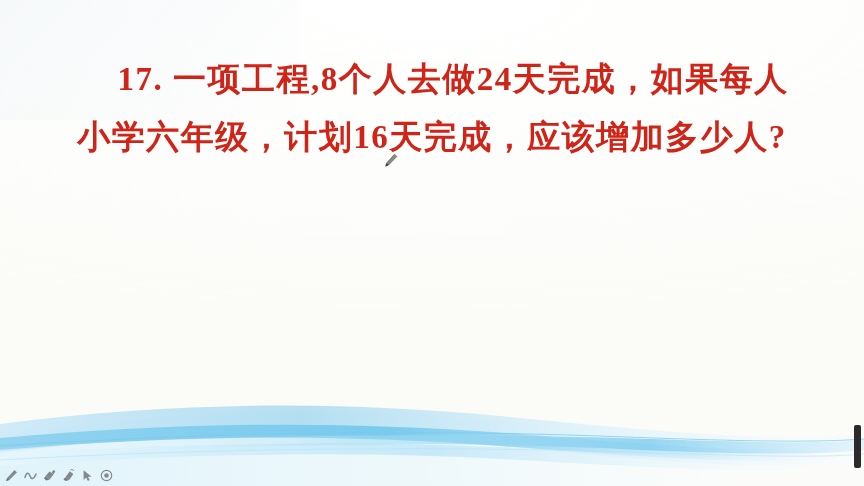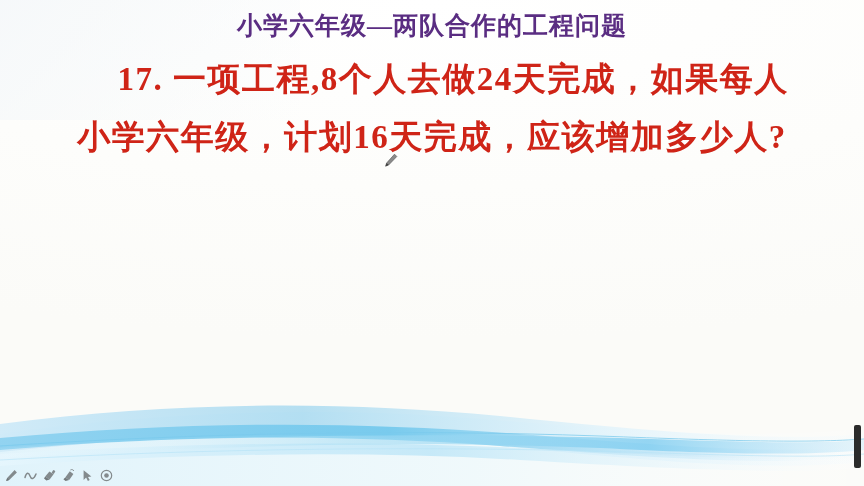--- a/index.html
+++ b/index.html
@@ -166,21 +166,20 @@
 
       <path d="M0,78 C 200,66 380,64 560,74 C 710,82 800,86 864,80 L864,92 C 790,98 690,94 520,84 C 350,74 180,78 0,90 Z" fill="url(#gC)"></path>
 
       <path d="M0,72 C 200,60 420,56 620,62 C 740,66 820,68 864,64 L864,74 C 800,80 720,78 600,72 C 420,64 200,70 0,82 Z" fill="url(#gD)"></path>
 
       <path d="M0,70 C 200,57 400,53 600,60 C 730,65 810,67 864,63" stroke="#79c9ec" stroke-width="1" fill="none" opacity="0.75"></path>
       <path d="M0,84 C 210,72 430,70 630,76 C 750,80 820,82 864,78" stroke="#b6e3f7" stroke-width="1" fill="none" opacity="0.6"></path>
     </svg>
   </div>
 
-  <div class="slide-title">小学六年级—两队合作的工程问题</div>
 
   <div class="problem-line l1">17. 一项工程,8个人去做24天完成，如果每人</div>
   <div class="problem-line l2">小学六年级，计划16天完成，应该增加多少人?</div>
 
   <div class="canvas-pencil">
     <svg width="14" height="18" viewBox="0 0 14 18">
       <path d="M10.5 1.2 L12.8 3.5 L4.6 12 L1.6 13.2 L2.6 10.1 Z" fill="#8a8a8a" stroke="#5f5f5f" stroke-width="0.7"></path>
       <path d="M1.6 13.2 L2.6 10.1 L4.6 12 Z" fill="#3d3d3d"></path>
     </svg>
   </div>

